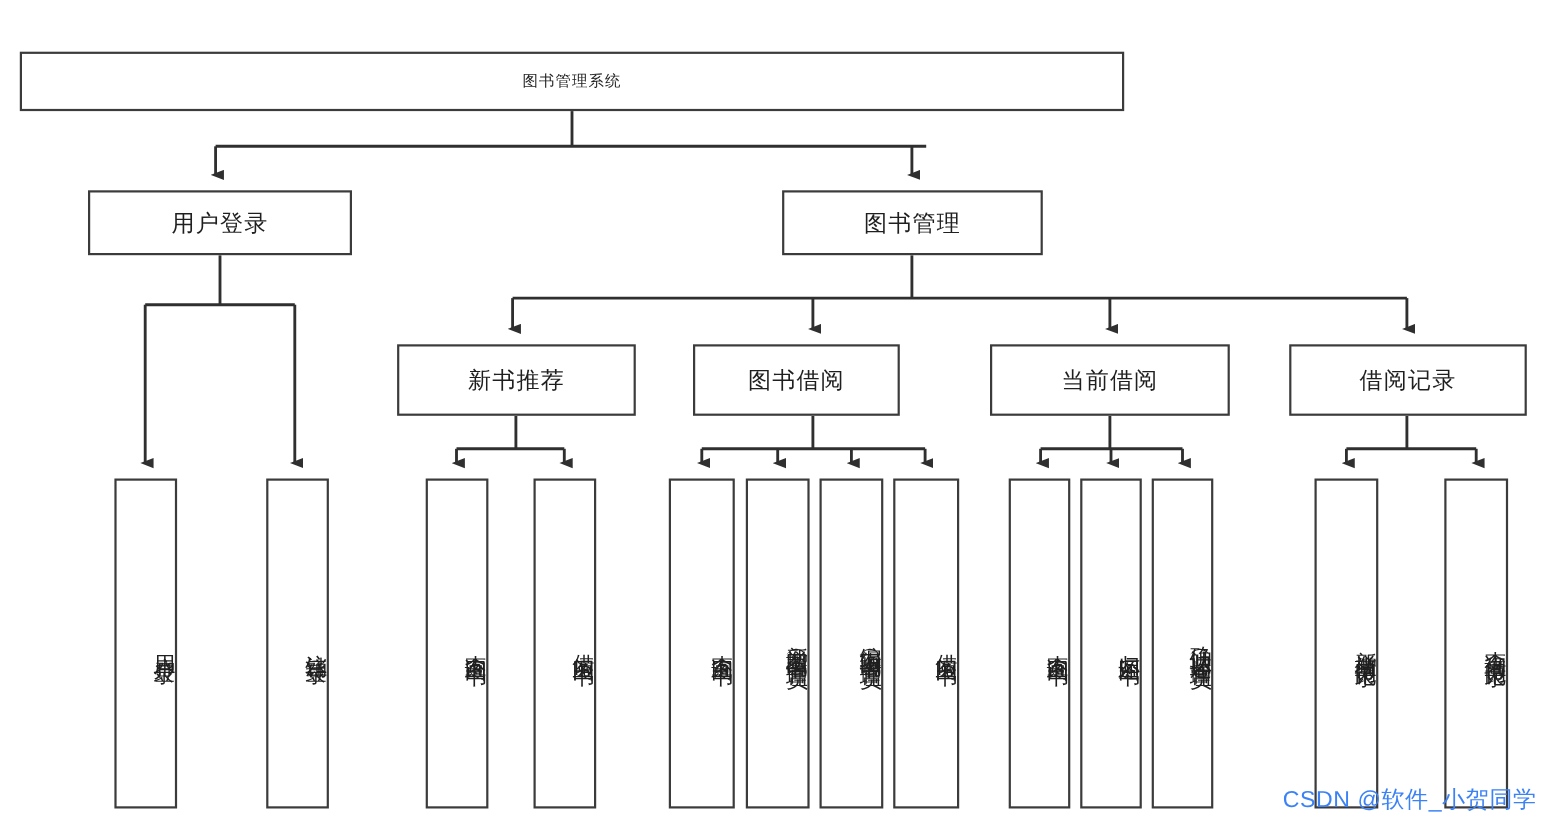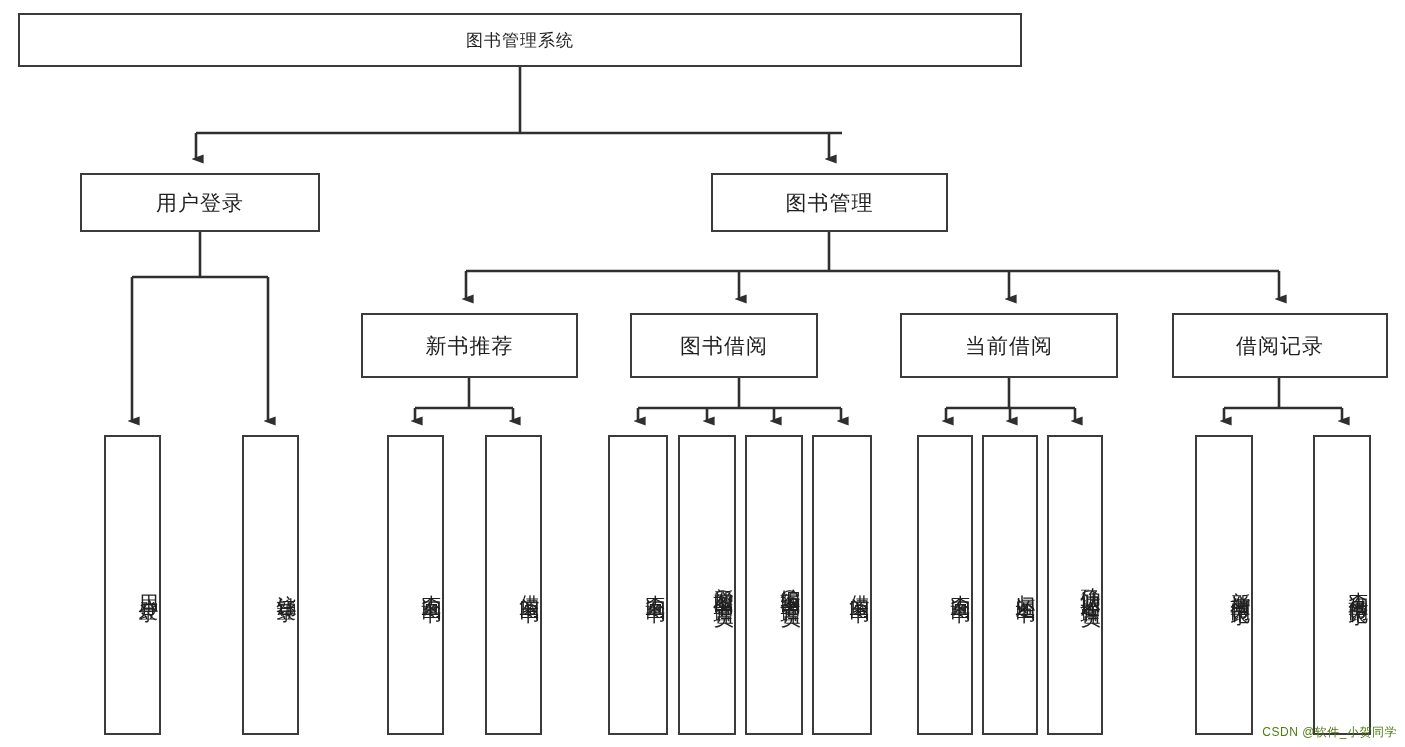--- a/index.html
+++ b/index.html
@@ -5,22 +5,22 @@
   html,body{margin:0;padding:0;background:#ffffff;}
   body{width:1405px;height:747px;font-family:"Liberation Sans","DejaVu Sans",sans-serif;overflow:hidden;}
   #stage{position:relative;width:1405px;height:747px;background:#fff;}
   svg#wires{position:absolute;left:0;top:0;width:1405px;height:747px;}
   .node{position:absolute;box-sizing:border-box;background:#ffffff;border:2.5px solid #3b3b3b;
         display:flex;align-items:center;justify-content:center;color:#1f1f1f;}
   .node.h{font-size:21px;letter-spacing:1px;}
   .node.v{writing-mode:vertical-rl;text-orientation:upright;font-size:20px;letter-spacing:3px;
           line-height:1.05;padding:6px 0;align-items:flex-start;justify-content:center;}
   .node.v.topal{align-items:flex-start;}
-  #root-node{font-size:17px;}
-  #watermark{position:absolute;right:8px;bottom:6px;color:#4d7c0f;font-size:12px;
+  #root-node{font-size:14px;margin-top:34px;}
+  #watermark{position:absolute;right:8px;bottom:6px;color:#3b82f6;font-size:21px;
              letter-spacing:0.5px;white-space:nowrap;pointer-events:none;}
 </style>
 </head>
 <body>
 
 <div id="stage">
 
   <svg id="wires" viewBox="0 0 1405 747" xmlns="http://www.w3.org/2000/svg">
     <defs>
       <marker id="arw" markerWidth="12" markerHeight="12" refX="4.6" refY="7.6" orient="auto" markerUnits="userSpaceOnUse">

